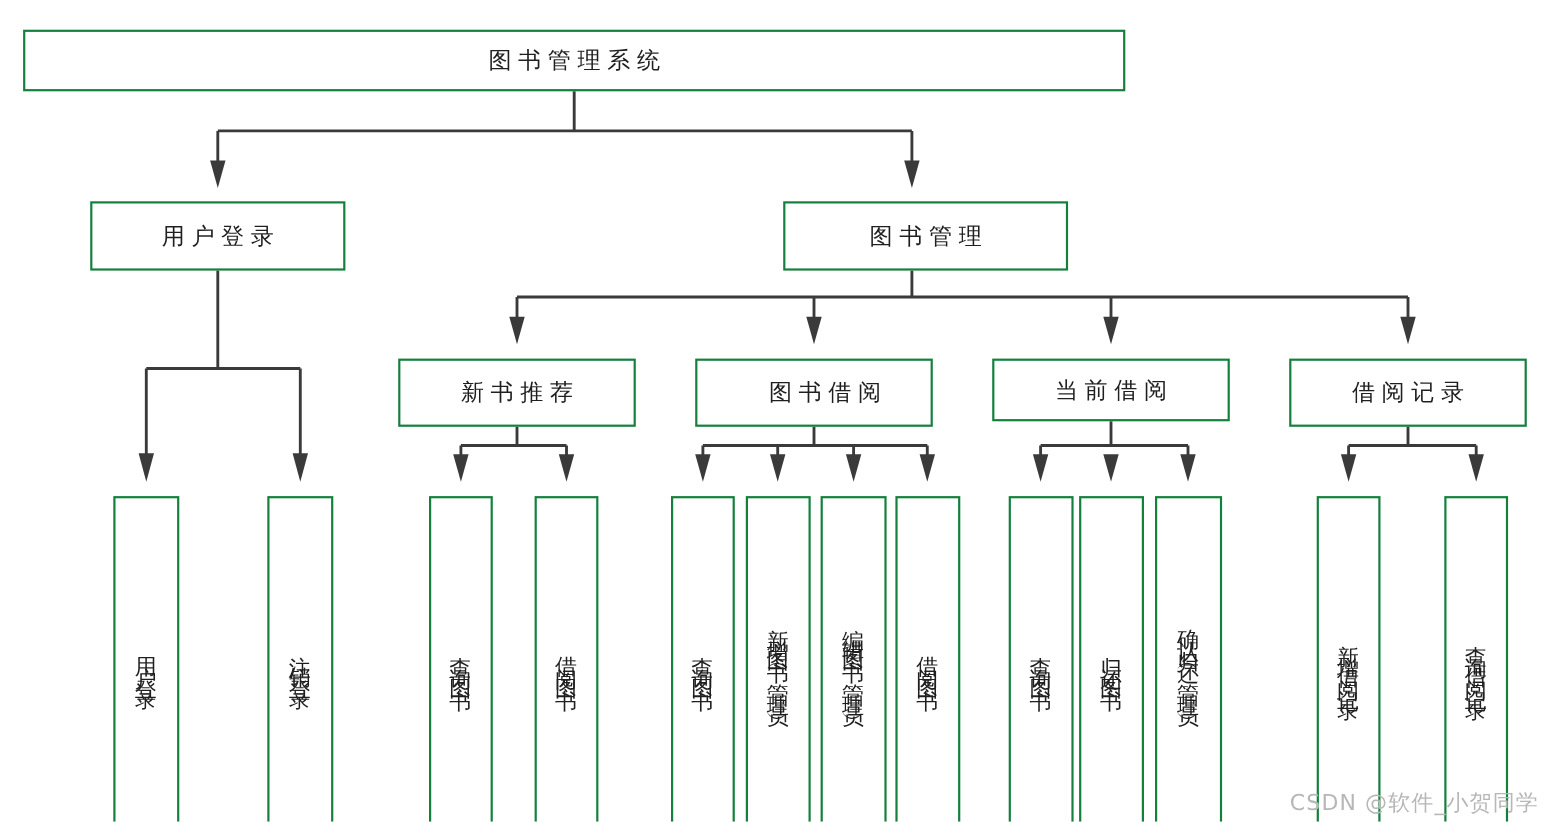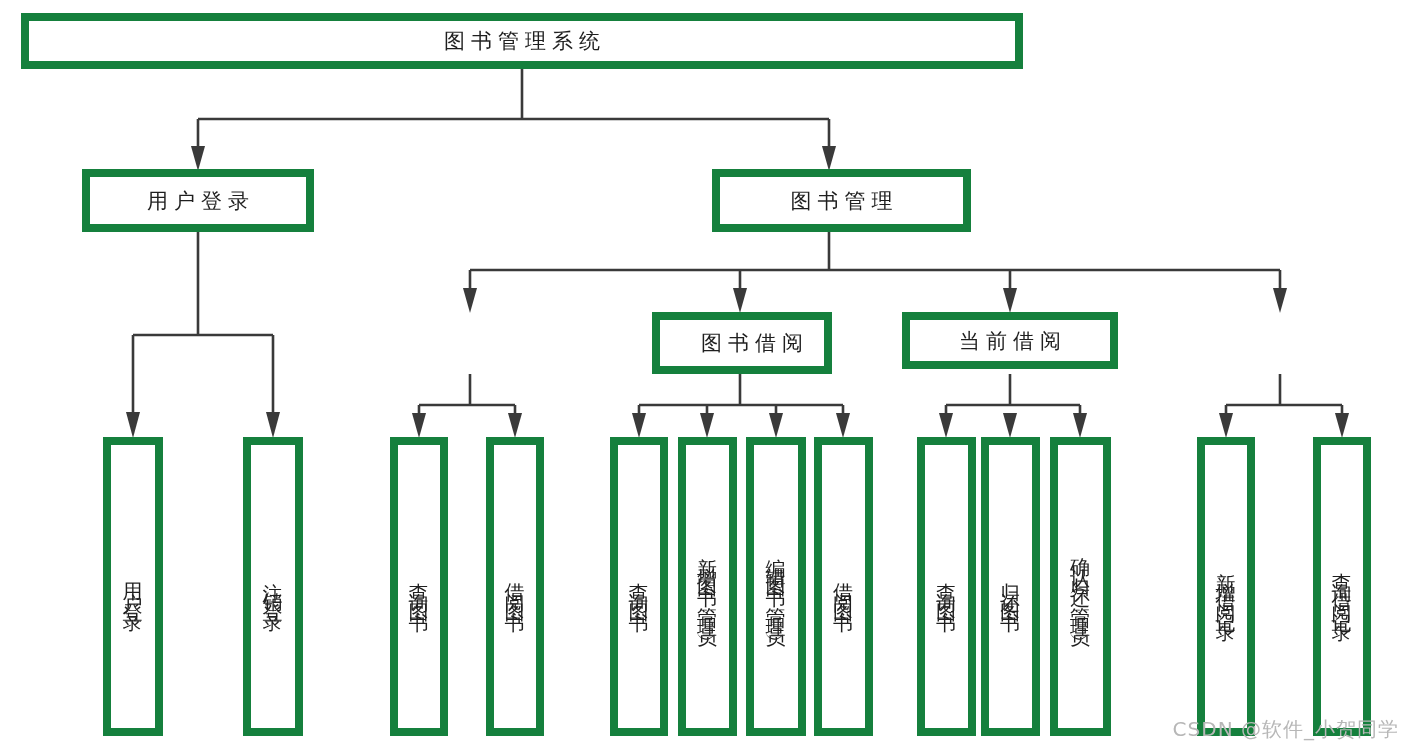--- a/index.html
+++ b/index.html
@@ -13,25 +13,26 @@
   }
   .connectors {
     position: absolute;
     left: 0; top: 0;
     width: 1405px; height: 747px;
   }
   .box {
     position: absolute;
     box-sizing: border-box;
     background: #ffffff;
-    border: 8px solid #15803d;
+    border: 2px solid #15803d;
     display: flex;
     align-items: center;
     justify-content: center;
     color: #1f1f1f;
+    margin-top: 14px;
   }
   .box.h span {
     font-size: 21px;
     letter-spacing: 6px;
     padding-left: 6px;
     white-space: nowrap;
   }
   .box.v span {
     writing-mode: vertical-rl;
     text-orientation: upright;
@@ -105,25 +106,31 @@
     <span>图书管理系统</span>
   </div>
 
   <div class="box h" style="left:82px; top:169px; width:232px; height:63px;">
     <span>用户登录</span>
   </div>
   <div class="box h" style="left:712px; top:169px; width:259px; height:63px;">
     <span>图书管理</span>
   </div>
 
-  <div class="box h" style="left:652px; top:312px; width:180px; height:62px;padding-left:20px;">
+  <div class="box h" style="left:362px; top:312px; width:216px; height:62px;">
+    <span>新书推荐</span>
+  </div>
+  <div class="box h" style="left:632px; top:312px; width:216px; height:62px;padding-left:20px;">
     <span>图书借阅</span>
   </div>
   <div class="box h" style="left:902px; top:312px; width:216px; height:57px;">
     <span>当前借阅</span>
+  </div>
+  <div class="box h" style="left:1172px; top:312px; width:216px; height:62px;">
+    <span>借阅记录</span>
   </div>
 
   <div class="box v" style="left:103px; top:437px; width:60px; height:299px;">
     <span>用户登录</span>
   </div>
   <div class="box v" style="left:243px; top:437px; width:60px; height:299px;">
     <span>注销登录</span>
   </div>
 
   <div class="box v" style="left:390px; top:437px; width:58px; height:299px;">

